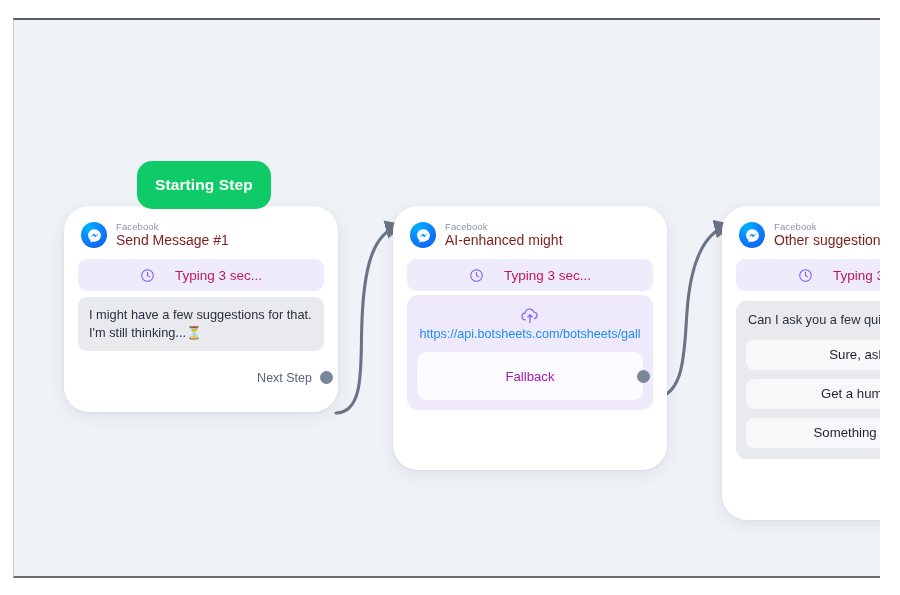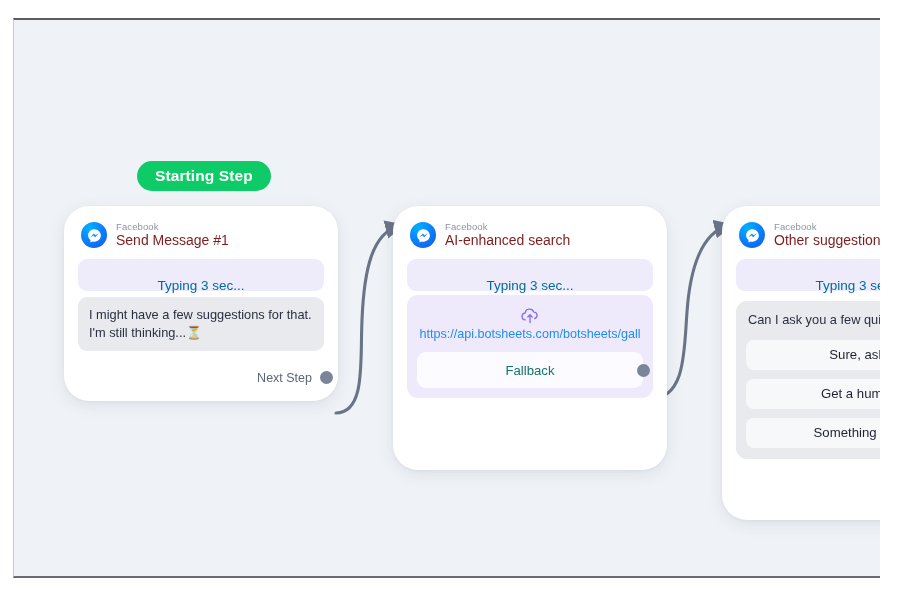--- a/index.html
+++ b/index.html
@@ -44,42 +44,42 @@
     width: 867px;
     height: 560px;
     pointer-events: none;
   }
 
   
   .starting-badge {
     position: absolute;
     left: 123px;
     top: 141px;
-    height: 30px;
+    height: 48px;
     padding: 0 18px;
     border-radius: 15px;
     display: flex;
     align-items: center;
     justify-content: center;
     font-size: 15.5px;
     font-weight: bold;
     color: #ffffff;
     letter-spacing: 0.1px;
     z-index: 6;
   }
 
   
   .step-card {
     position: absolute;
     background: #ffffff;
     border-radius: 25px;
     box-shadow: 0 4px 16px rgba(60, 70, 95, 0.10),
                 0 1px 3px rgba(60, 70, 95, 0.06);
     box-sizing: border-box;
-    padding: 14px 14px 10px 14px;
+    padding: 14px 14px 21px 14px;
     z-index: 5;
   }
 
   #card-1 { left: 50px;  top: 186px; width: 274px; }
   #card-2 { left: 379px; top: 186px; width: 274px; height: 264px; }
   #card-3 { left: 708px; top: 186px; width: 274px; height: 314px; }
 
   .card-header {
     display: flex;
     align-items: center;
@@ -117,22 +117,21 @@
   .typing-chip {
     margin-top: 11px;
     height: 32px;
     border-radius: 9px;
     background: #eeecfb;
     display: flex;
     align-items: center;
     justify-content: center;
     gap: 20px;
     font-size: 13.5px;
-    color: #0369a1;
-    flex-direction: column;
+    color: #be185d;
   }
   .clock-icon { width: 15px; height: 15px; display: block; }
 
   
   .msg-bubble {
     margin-top: 6px;
     background: #e8eaee;
     border-radius: 9px;
     padding: 9px 11px;
     font-size: 12.8px;
@@ -180,28 +179,28 @@
     font-size: 12.6px;
     color: #1f8cf5;
     white-space: nowrap;
     overflow: hidden;
     text-overflow: clip;
     padding: 0 2px;
   }
   .fallback-btn {
     position: relative;
     margin-top: 11px;
-    height: 36px;
+    height: 48px;
     background: #fcfbff;
     border-radius: 9px;
     display: flex;
     align-items: center;
     justify-content: center;
     font-size: 13.2px;
-    color: #0f766e;
+    color: #a21caf;
   }
   .fallback-btn .port-dot { right: -7px; }
 
   
   .qr-group {
     margin-top: 10px;
     background: #e8eaee;
     border-radius: 11px;
     padding: 10px 10px 11px 10px;
   }
@@ -292,21 +291,21 @@
 
     <div class="step-card" id="card-2">
       <div class="card-header">
         <span class="msgr-icon">
           <svg width="17" height="17" viewBox="0 0 24 24" xmlns="http://www.w3.org/2000/svg">
             <path fill="#ffffff" d="M12 3C6.9 3 3 6.85 3 11.6c0 2.7 1.26 5.08 3.3 6.63V22l3.02-1.66c.85.23 1.75.36 2.68.36 5.1 0 9-3.85 9-8.6S17.1 3 12 3zm.93 11.45-2.3-2.45-4.5 2.45 4.94-5.25 2.36 2.45 4.44-2.45-4.94 5.25z"></path>
           </svg>
         </span>
         <span class="card-header-text">
           <span class="platform-label">Facebook</span>
-          <span class="step-title">AI-enhanced search</span>
+          <span class="step-title">AI-enhanced might</span>
         </span>
       </div>
 
       <div class="typing-chip">
         <svg class="clock-icon" viewBox="0 0 24 24" xmlns="http://www.w3.org/2000/svg">
           <circle cx="12" cy="12" r="9.2" fill="none" stroke="#7c5cf0" stroke-width="1.7"></circle>
           <path d="M12 6.8V12l3.6 2.2" fill="none" stroke="#7c5cf0" stroke-width="1.7" stroke-linecap="round"></path>
         </svg>
         <span>Typing 3 sec...</span>
       </div>

